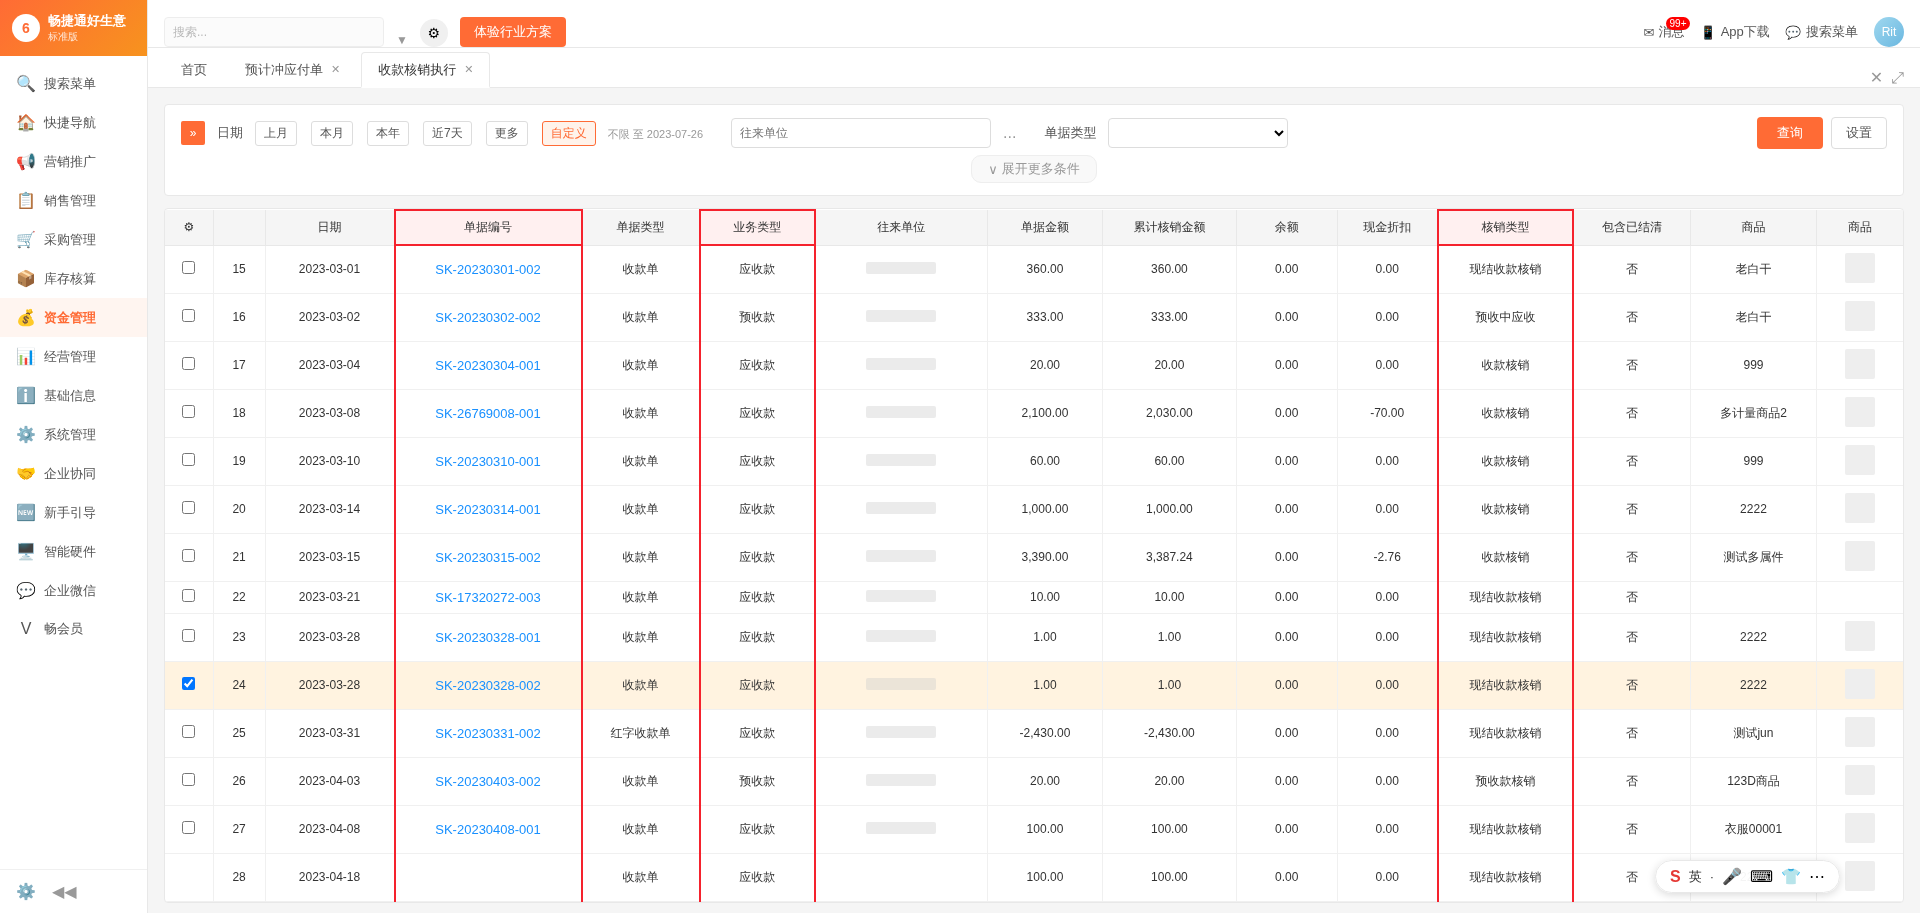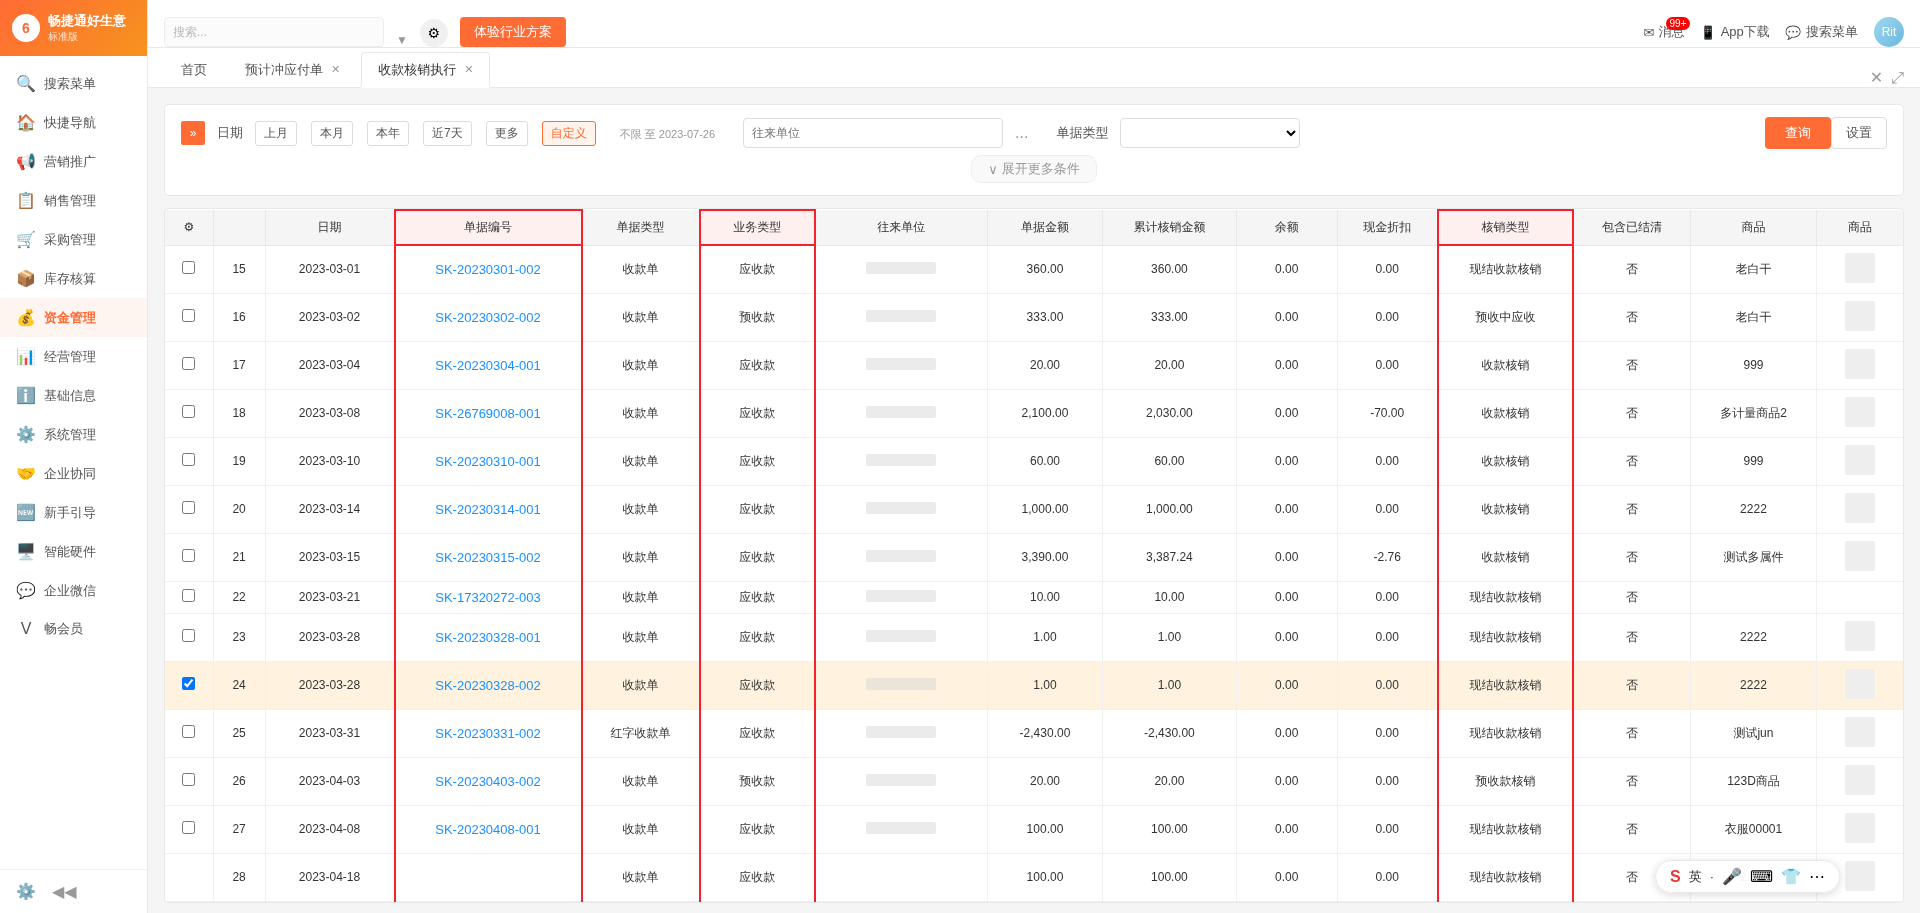--- a/index.html
+++ b/index.html
@@ -149,21 +149,21 @@
     }
     .filter-label { color: #555; font-size: 13px; white-space: nowrap; }
     .filter-date-btns { display: flex; gap: 14px; }
     .filter-date-btn {
       padding: 3px 8px; border: 1px solid #ddd; border-radius: 3px;
       background: #fff; cursor: pointer; font-size: 12px; color: #555;
     }
     .filter-date-btn.custom {
       background: #fff3eb; border-color: #ff6b35; color: #ff6b35;
     }
-    .filter-date-sub { font-size: 11px; color: #999; margin-top: 2px; margin-left: 12px; }
+    .filter-date-sub { font-size: 11px; color: #999; margin-top: 2px; }
     .filter-input {
       flex: 1; max-width: 260px; height: 30px;
       border: 1px solid #ddd; border-radius: 4px;
       padding: 0 8px; font-size: 12px; color: #333;
     }
     .filter-dots { color: #999; font-size: 16px; cursor: pointer; }
     .filter-select {
       min-width: 180px; height: 30px;
       border: 1px solid #ddd; border-radius: 4px;
       padding: 0 8px; font-size: 12px; background: #fff;
@@ -367,21 +367,21 @@
         </div>
         <div style="display:flex;flex-direction:column;">
           <span class="filter-date-sub">不限 至 2023-07-26</span>
         </div>
         <input class="filter-input" placeholder="往来单位" style="margin-left: 16px;">
         <span class="filter-dots">...</span>
         <span class="filter-label" style="margin-left:16px;">单据类型</span>
         <select class="filter-select">
           <option></option>
         </select>
-        <div style="margin-left:auto;display:flex;">
+        <div style="margin-left:auto;display:flex;gap:8px;">
           <button class="btn-query">查询</button>
           <button class="btn-setting">设置</button>
         </div>
       </div>
       <div class="filter-expand-row">
         <div class="expand-more-btn">
           <span>∨</span>
           <span>展开更多条件</span>
         </div>
       </div>

